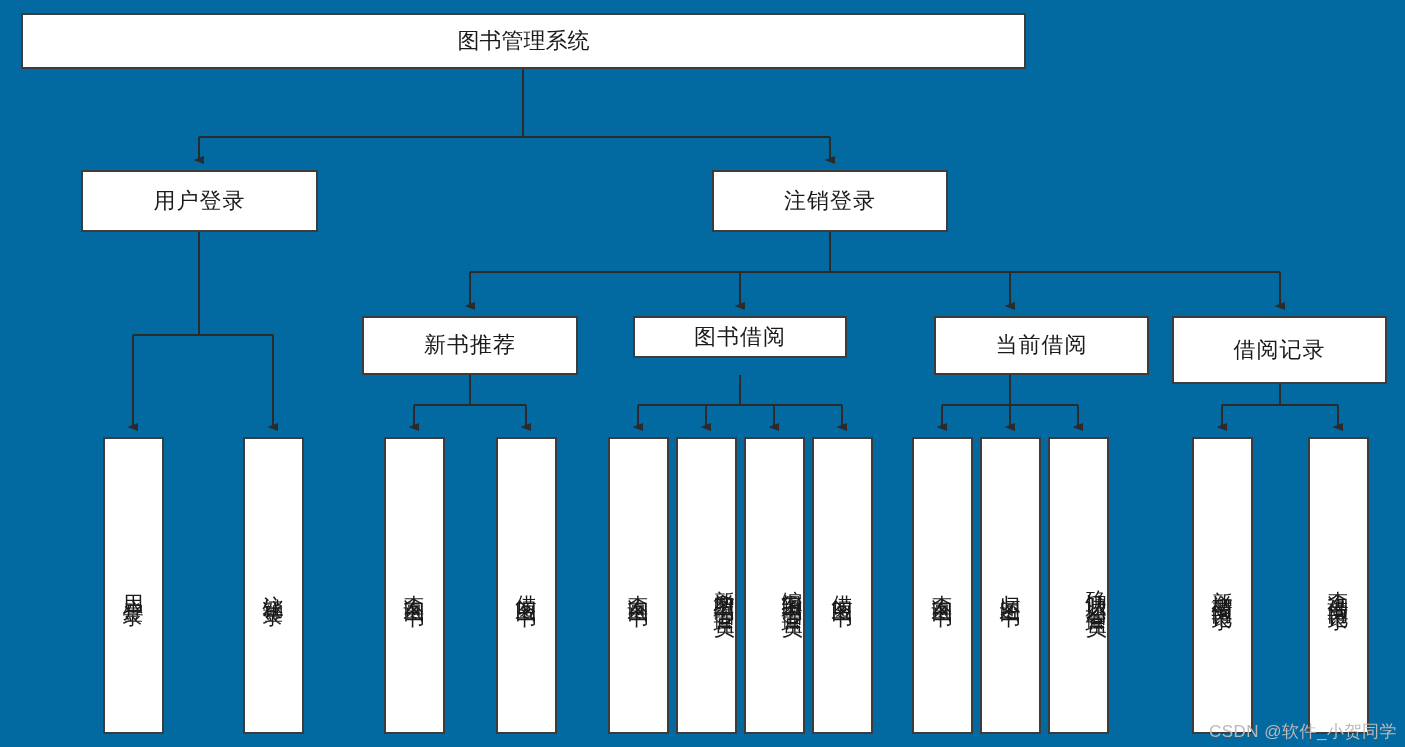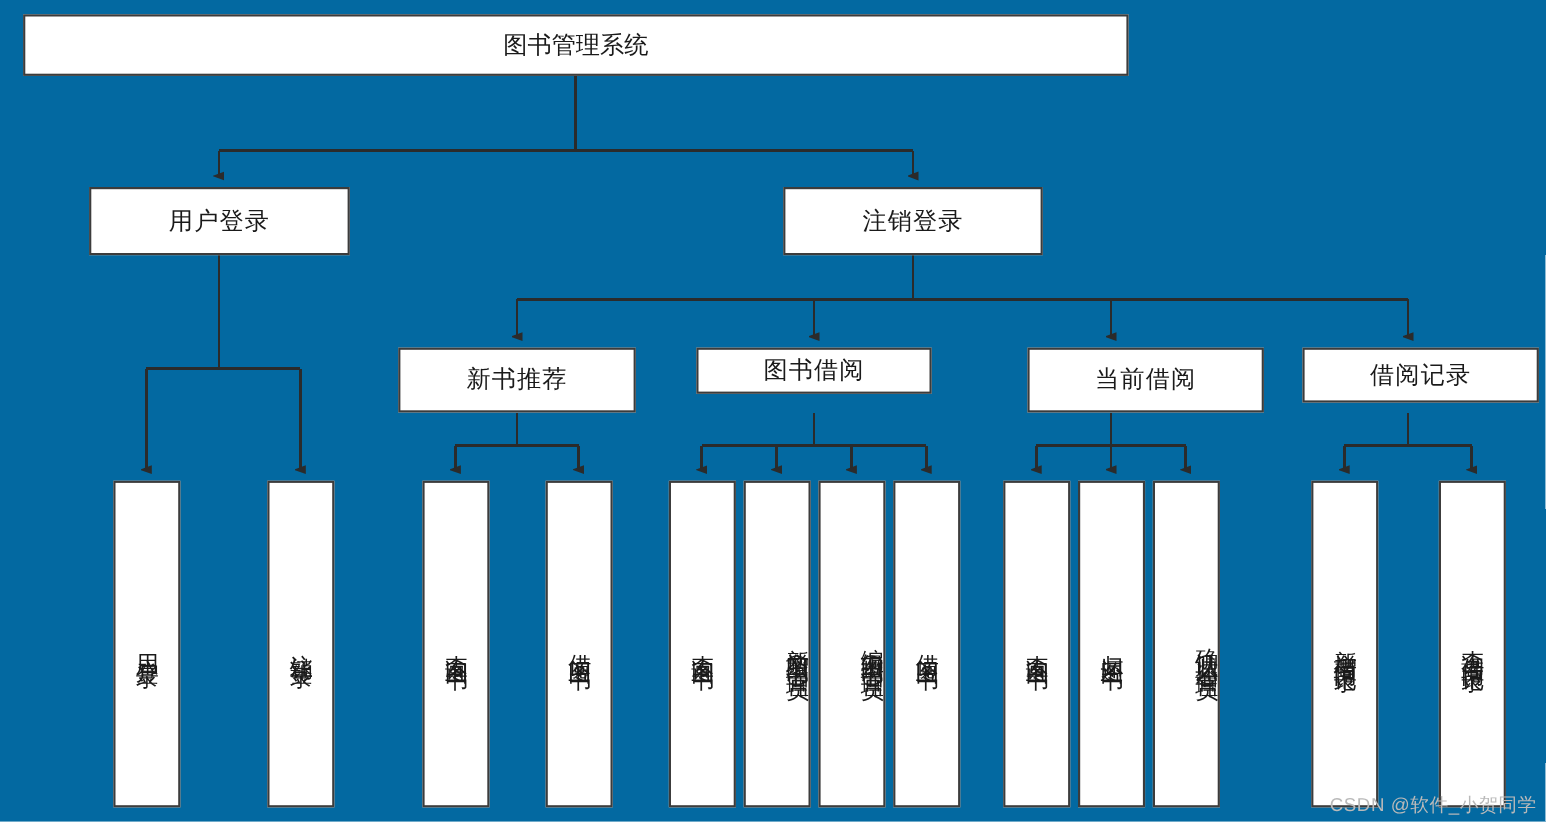--- a/index.html
+++ b/index.html
@@ -127,21 +127,21 @@
   </svg>
 
   <div class="node root" style="left:21px; top:13px; width:1005px; height:56px;">图书管理系统</div>
 
   <div class="node h" style="left:81px; top:170px; width:237px; height:62px;">用户登录</div>
   <div class="node h" style="left:712px; top:170px; width:236px; height:62px;">注销登录</div>
 
   <div class="node h" style="left:362px; top:316px; width:216px; height:59px;">新书推荐</div>
   <div class="node h" style="left:633px; top:316px; width:214px; height:42px;">图书借阅</div>
   <div class="node h" style="left:903px; top:316px; width:215px; height:59px;margin-left:31px;">当前借阅</div>
-  <div class="node h" style="left:1172px; top:316px; width:215px; height:50px;margin-left:12px;">借阅记录</div>
+  <div class="node h" style="left:1172px; top:316px; width:215px; height:68px;">借阅记录</div>
 
   <div class="node v mid" style="left:103px; top:437px; width:61px; height:297px;">用户登录</div>
   <div class="node v mid" style="left:243px; top:437px; width:61px; height:297px;">注销登录</div>
 
   <div class="node v mid" style="left:384px; top:437px; width:61px; height:297px;">查询图书</div>
   <div class="node v mid" style="left:496px; top:437px; width:61px; height:297px;">借阅图书</div>
 
   <div class="node v mid" style="left:608px; top:437px; width:61px; height:297px;">查询图书</div>
   <div class="node v" style="left:676px; top:437px; width:61px; height:297px;">新增图书（管理员）</div>
   <div class="node v" style="left:744px; top:437px; width:61px; height:297px;">编辑图书（管理员）</div>

